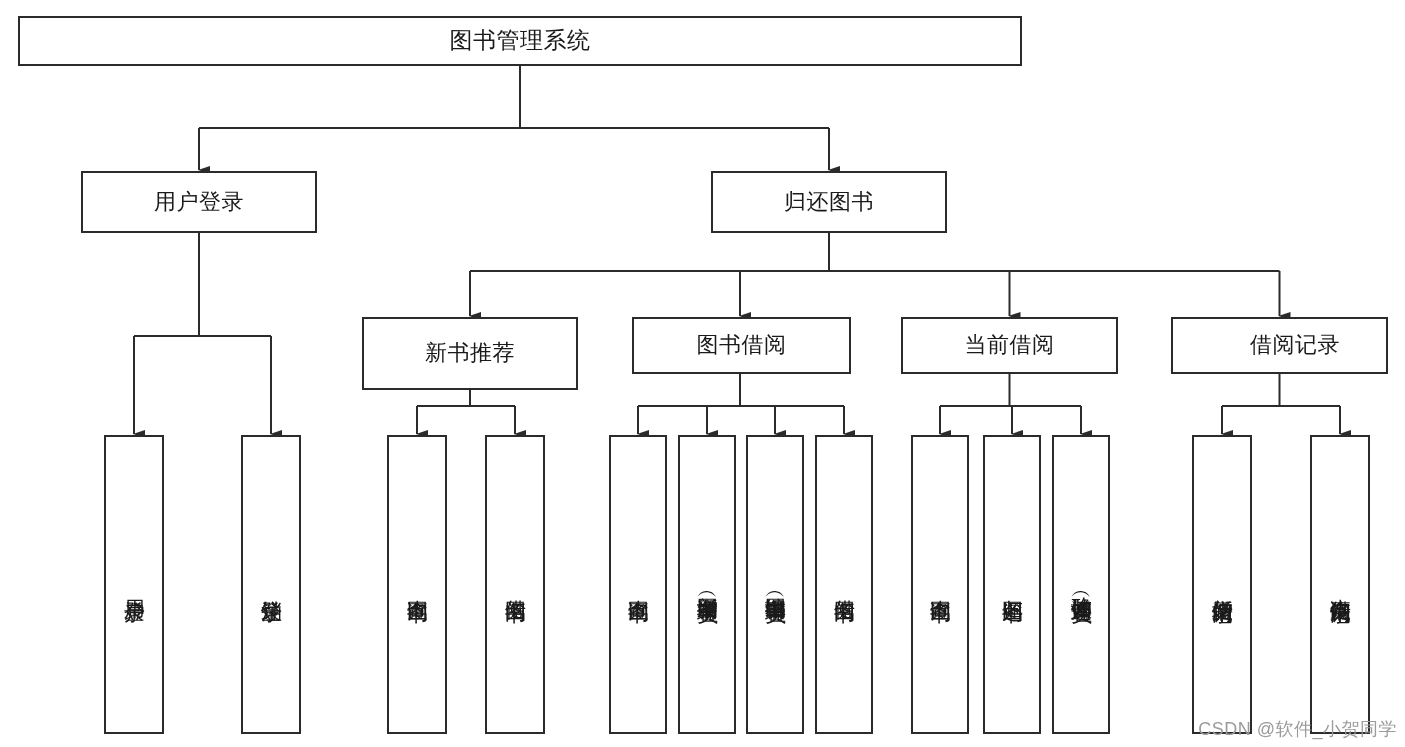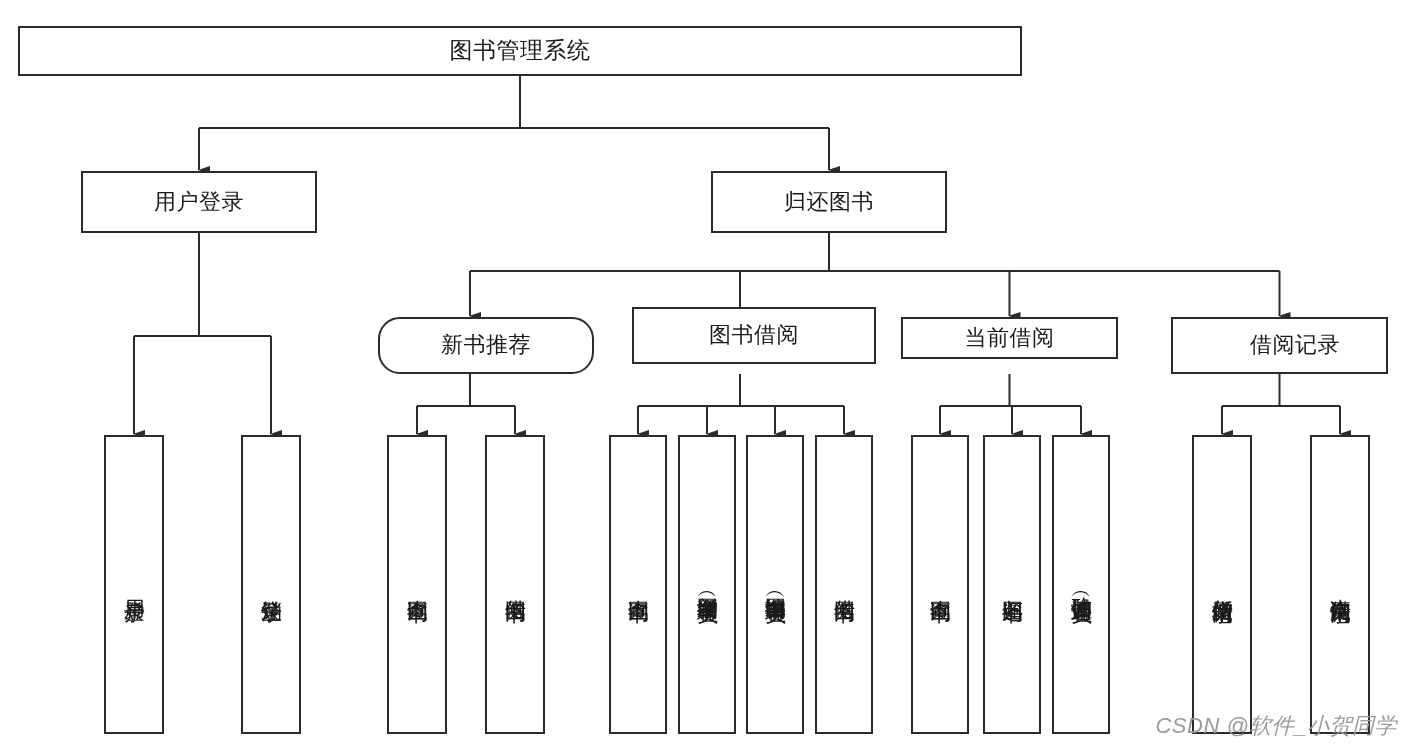--- a/index.html
+++ b/index.html
@@ -53,26 +53,25 @@
     white-space: nowrap;
     letter-spacing: 1px;
   }
   .node-root .node-label-h {
     font-size: 23px;
   }
   .watermark {
     position: absolute;
     right: 8px;
     bottom: 6px;
-    font-size: 22px;
+    font-size: 18px;
     color: #9b9b9b;
     white-space: nowrap;
     pointer-events: none;
     letter-spacing: 0.5px;
-    font-style: italic;
   }
 </style>
 </head>
 <body>
 
 <div id="diagram-root">
 
   <svg id="diagram-svg" viewBox="0 0 1405 747" preserveAspectRatio="none" aria-hidden="true">
     <defs>
       <marker id="arrowhead" markerWidth="10" markerHeight="12" refX="4.6" refY="11" orient="auto" markerUnits="userSpaceOnUse">
@@ -110,36 +109,36 @@
         <line x1="1012" y1="406" x2="1012" y2="434" stroke="#2b2b2b" stroke-width="2" marker-end="url(#arrowhead)"></line>
         <line x1="1081" y1="406" x2="1081" y2="434" stroke="#2b2b2b" stroke-width="2" marker-end="url(#arrowhead)"></line>
         <line x1="1279.5" y1="374" x2="1279.5" y2="406" stroke="#2b2b2b" stroke-width="2"></line>
         <line x1="1222" y1="406" x2="1340" y2="406" stroke="#2b2b2b" stroke-width="2"></line>
         <line x1="1222" y1="406" x2="1222" y2="434" stroke="#2b2b2b" stroke-width="2" marker-end="url(#arrowhead)"></line>
         <line x1="1340" y1="406" x2="1340" y2="434" stroke="#2b2b2b" stroke-width="2" marker-end="url(#arrowhead)"></line>
       </g>
   </svg>
 
   <div id="node-layer">
-      <div class="node-box node-root" style="left: 18px; top: 26px; width: 1004px; height: 50px;">
+      <div class="node-box node-root" style="left: 18px; top: 16px; width: 1004px; height: 50px;">
         <span class="node-label-h">图书管理系统</span>
       </div>
       <div class="node-box" style="left: 81px; top: 171px; width: 236px; height: 62px;">
         <span class="node-label-h">用户登录</span>
       </div>
       <div class="node-box" style="left: 711px; top: 171px; width: 236px; height: 62px;">
         <span class="node-label-h">归还图书</span>
       </div>
-      <div class="node-box" style="left: 378px; top: 317px; width: 216px; height: 57px; border-radius: 22px;">
+      <div class="node-box" style="left: 362px; top: 317px; width: 216px; height: 73px;">
         <span class="node-label-h">新书推荐</span>
       </div>
-      <div class="node-box" style="left: 632px; top: 307px; width: 244px; height: 57px; text-align: center;">
+      <div class="node-box" style="left: 632px; top: 317px; width: 219px; height: 57px; text-align: center;">
         <span class="node-label-h">图书借阅</span>
       </div>
-      <div class="node-box" style="left: 901px; top: 317px; width: 217px; height: 42px;">
+      <div class="node-box" style="left: 901px; top: 317px; width: 217px; height: 57px;">
         <span class="node-label-h">当前借阅</span>
       </div>
       <div class="node-box" style="left: 1171px; top: 317px; width: 217px; height: 57px; padding-left: 31px;">
         <span class="node-label-h">借阅记录</span>
       </div>
       <div class="node-box" style="left: 104px; top: 435px; width: 60px; height: 299px;">
         <span class="node-label-v">用户登录</span>
       </div>
       <div class="node-box" style="left: 241px; top: 435px; width: 60px; height: 299px;">
         <span class="node-label-v">注销登录</span>

